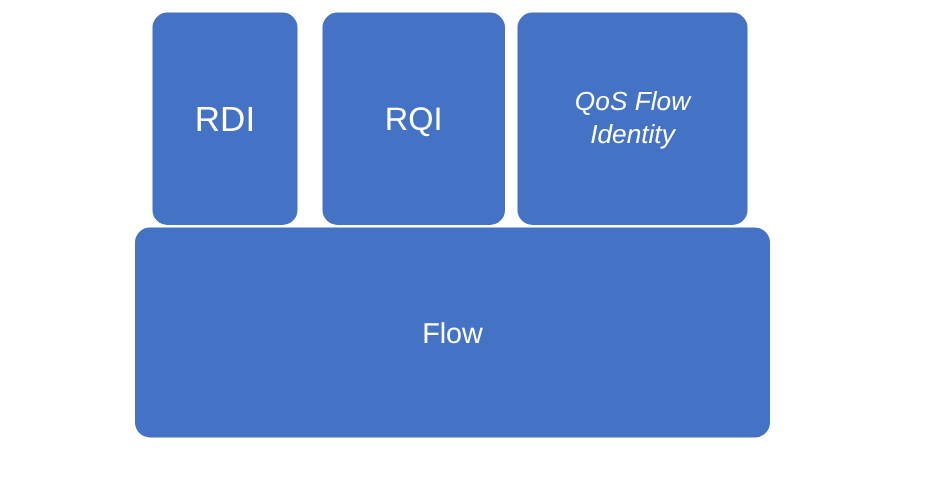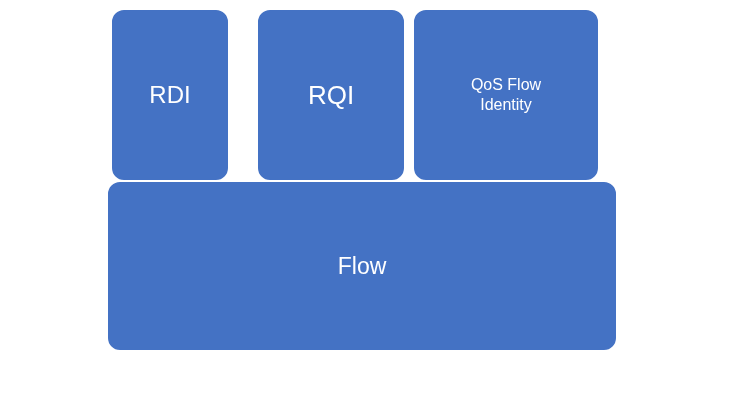--- a/index.html
+++ b/index.html
@@ -26,40 +26,41 @@
     color: #ffffff;
     display: flex;
     align-items: center;
     justify-content: center;
     text-align: center;
     line-height: 1.25;
     box-sizing: border-box;
     white-space: pre-line;
   }
   .box-rdi {
-    left: 110px;
+    left: 120px;
     top: 8px;
     width: 120px;
     height: 174px;
-    font-size: 24px;
+    font-size: 28px;
     text-align: center;
   }
   .box-rqi {
     left: 256px;
     top: 8px;
     width: 150px;
     height: 174px;
     font-size: 26px;
   }
   .box-qos {
     left: 412px;
     top: 8px;
     width: 188px;
     height: 174px;
-    font-size: 16px;
+    font-size: 21px;
+    font-style: italic;
   }
   .box-data {
     left: 106px;
     top: 180px;
     width: 512px;
     height: 172px;
     font-size: 23px;
   }
 </style>
 </head>

